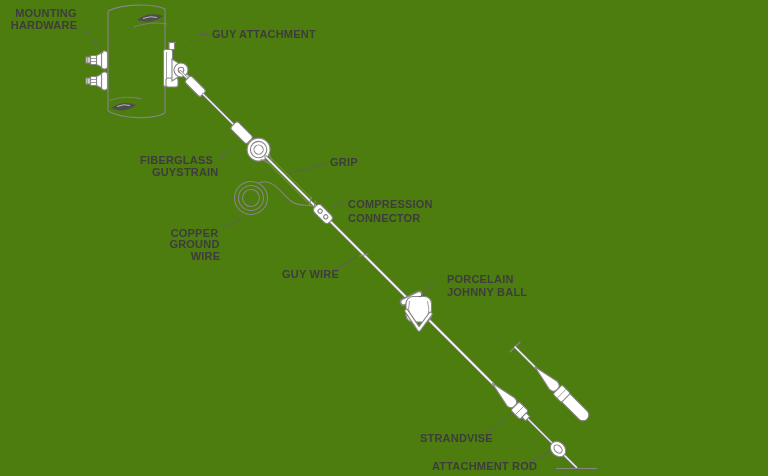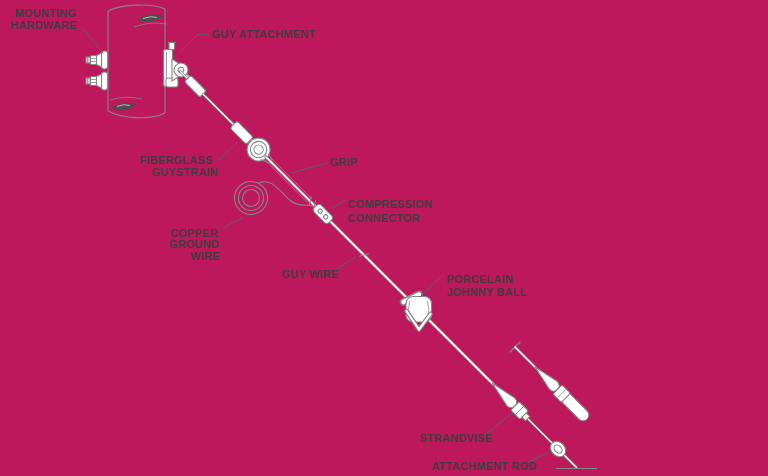--- a/index.html
+++ b/index.html
@@ -1,16 +1,16 @@
 <!DOCTYPE html>
 <html><head>
 <meta charset="utf-8">
 <style>
   html,body{margin:0;padding:0;background:#fff;}
-  #stage{position:relative;width:768px;height:476px;background:#be185d;overflow:hidden;
+  #stage{position:relative;width:768px;height:476px;background:#4d7c0f;overflow:hidden;
          font-family:"Liberation Sans", sans-serif;}
   svg{position:absolute;left:0;top:0;}
   .ln{stroke:#868686;fill:none;stroke-width:1.1;}
   .thin{stroke:#868686;fill:none;stroke-width:0.8;}
   .fw{fill:#ffffff;stroke:#868686;stroke-width:1.1;}
   .wire-o{stroke:#868686;stroke-width:3.2;fill:none;stroke-linecap:round;}
   .wire-i{stroke:#ffffff;stroke-width:1.6;fill:none;stroke-linecap:round;}
   .rod-o{stroke:#868686;stroke-width:2.6;fill:none;stroke-linecap:round;}
   .rod-i{stroke:#ffffff;stroke-width:1.2;fill:none;stroke-linecap:round;}
   .leader{stroke:#5f5f5f;stroke-width:1;fill:none;stroke-linecap:round;}

